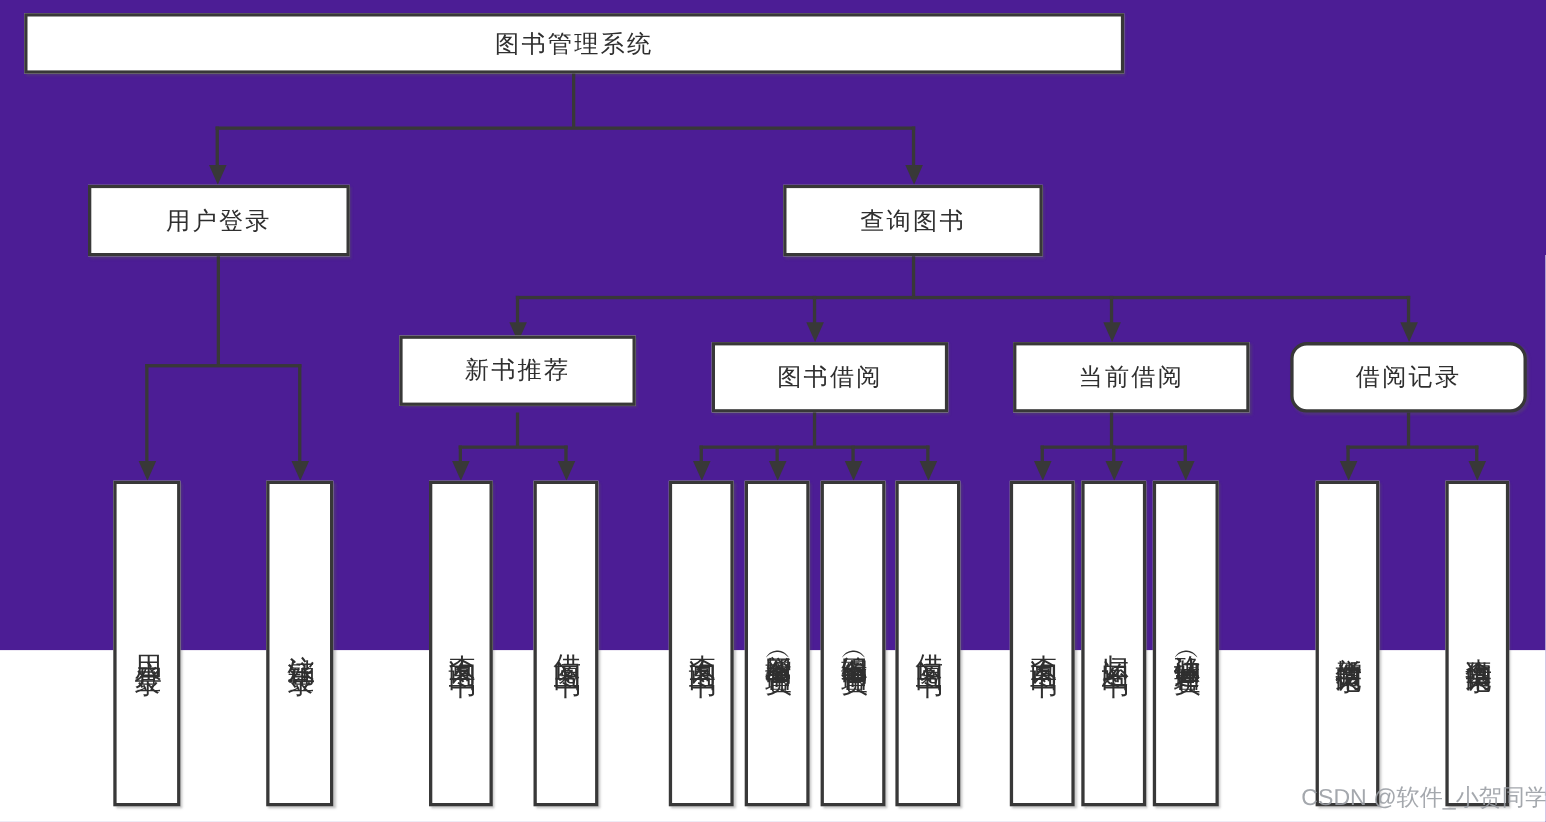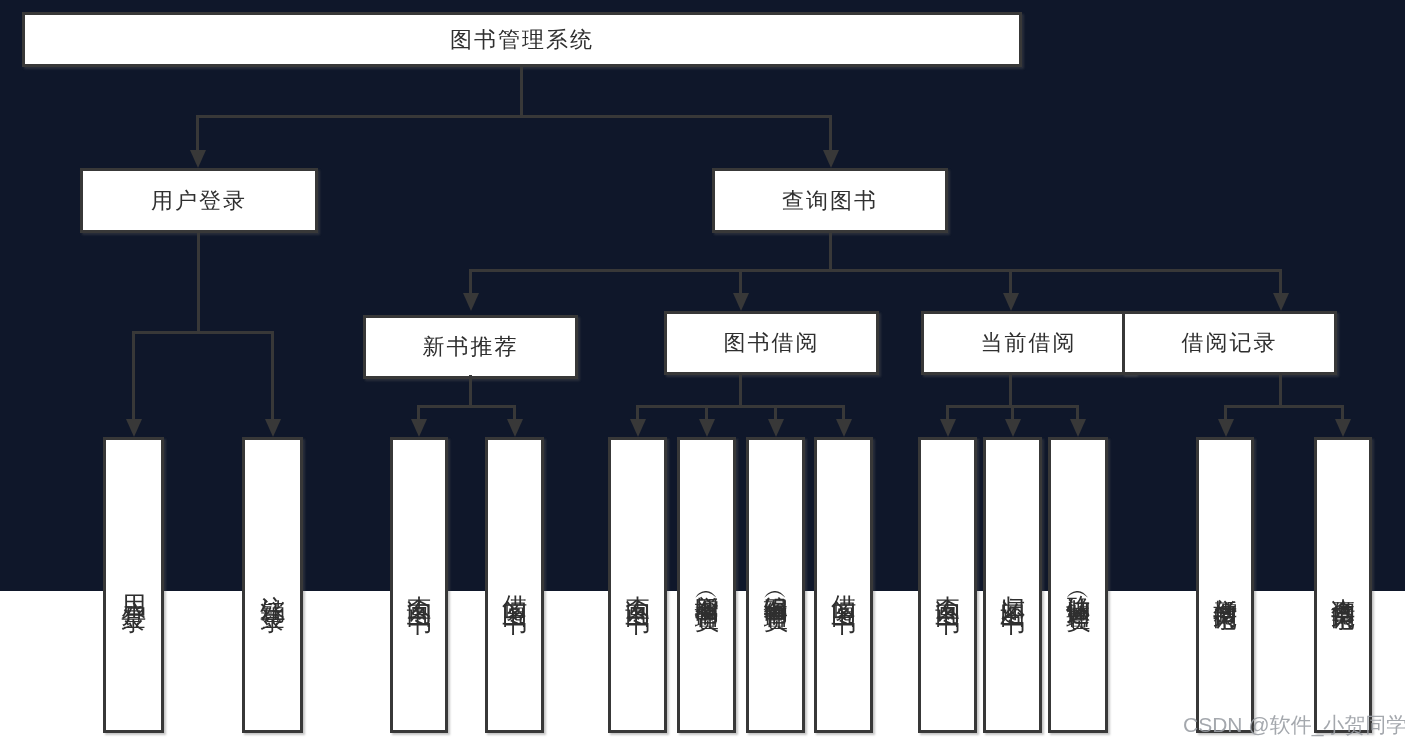--- a/index.html
+++ b/index.html
@@ -5,21 +5,21 @@
   * { margin: 0; padding: 0; box-sizing: border-box; }
   html, body {
     width: 1405px; height: 747px;
     background: #ffffff;
     font-family: "Liberation Sans", "DejaVu Sans", sans-serif;
     overflow: hidden;
   }
   .canvas {
     position: relative;
     width: 1405px; height: 591px;
-    background: #0f172a;
+    background: #4c1d95;
     padding-left: 12px;
   }
   .box {
     position: absolute;
     background: #ffffff;
     border: 3px solid #383838;
     box-shadow: 2px 2px 2px rgba(90,90,90,0.35);
     display: flex;
     align-items: center;
     justify-content: center;
@@ -94,30 +94,30 @@
   <div class="line" style="left:469px; top:269px; width:813px; height:3px;"></div>
   <div class="line" style="left:469px; top:269px; width:3px; height:25px;"></div>
   <div class="arrow" style="left:463px; top:293px;"></div>
   <div class="line" style="left:739px; top:269px; width:3px; height:25px;"></div>
   <div class="arrow" style="left:733px; top:293px;"></div>
   <div class="line" style="left:1009px; top:269px; width:3px; height:25px;"></div>
   <div class="arrow" style="left:1003px; top:293px;"></div>
   <div class="line" style="left:1279px; top:269px; width:3px; height:25px;"></div>
   <div class="arrow" style="left:1273px; top:293px;"></div>
 
-  <div class="box" style="left:363px; top:315px; width:215px; height:64px;">
+  <div class="box" style="left:363px; top:305px; width:215px; height:64px;">
     <span class="h-label">新书推荐</span>
   </div>
-  <div class="box" style="left:664px; top:311px; width:215px; height:64px;text-align:center;">
+  <div class="box" style="left:647px; top:311px; width:215px; height:64px;text-align:center;">
     <span class="h-label">图书借阅</span>
   </div>
   <div class="box" style="left:903px; top:311px; width:215px; height:64px;margin-left:18px;">
     <span class="h-label">当前借阅</span>
   </div>
-  <div class="box" style="left:1122px; top:311px; width:215px; height:64px;">
+  <div class="box" style="left:1173px; top:311px; width:215px; height:64px;border-radius:15px;">
     <span class="h-label">借阅记录</span>
   </div>
 
   <div class="line" style="left:469px; top:375px; width:3px; height:31px;"></div>
   <div class="line" style="left:417px; top:405px; width:99px; height:3px;"></div>
   <div class="line" style="left:417px; top:405px; width:3px; height:15px;"></div>
   <div class="arrow" style="left:411px; top:419px;"></div>
   <div class="line" style="left:513px; top:405px; width:3px; height:15px;"></div>
   <div class="arrow" style="left:507px; top:419px;"></div>
 

